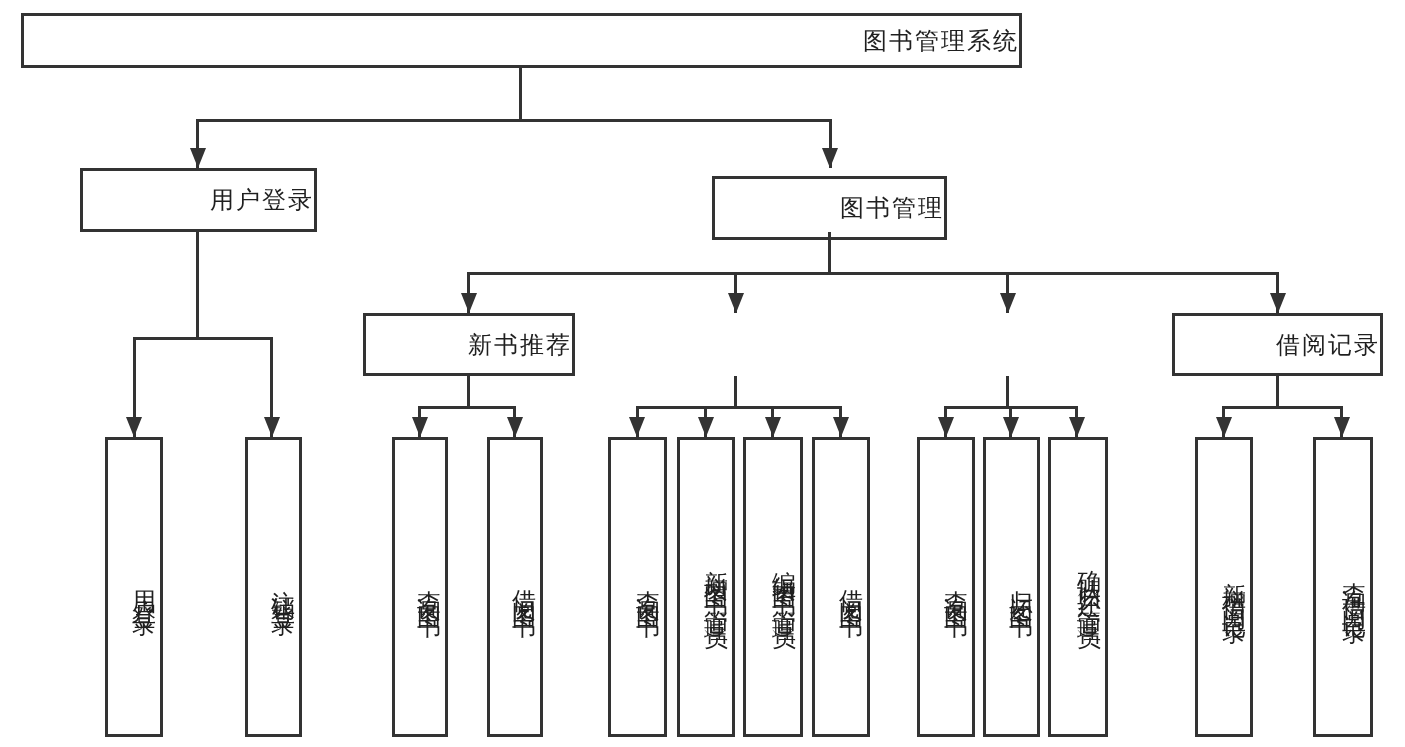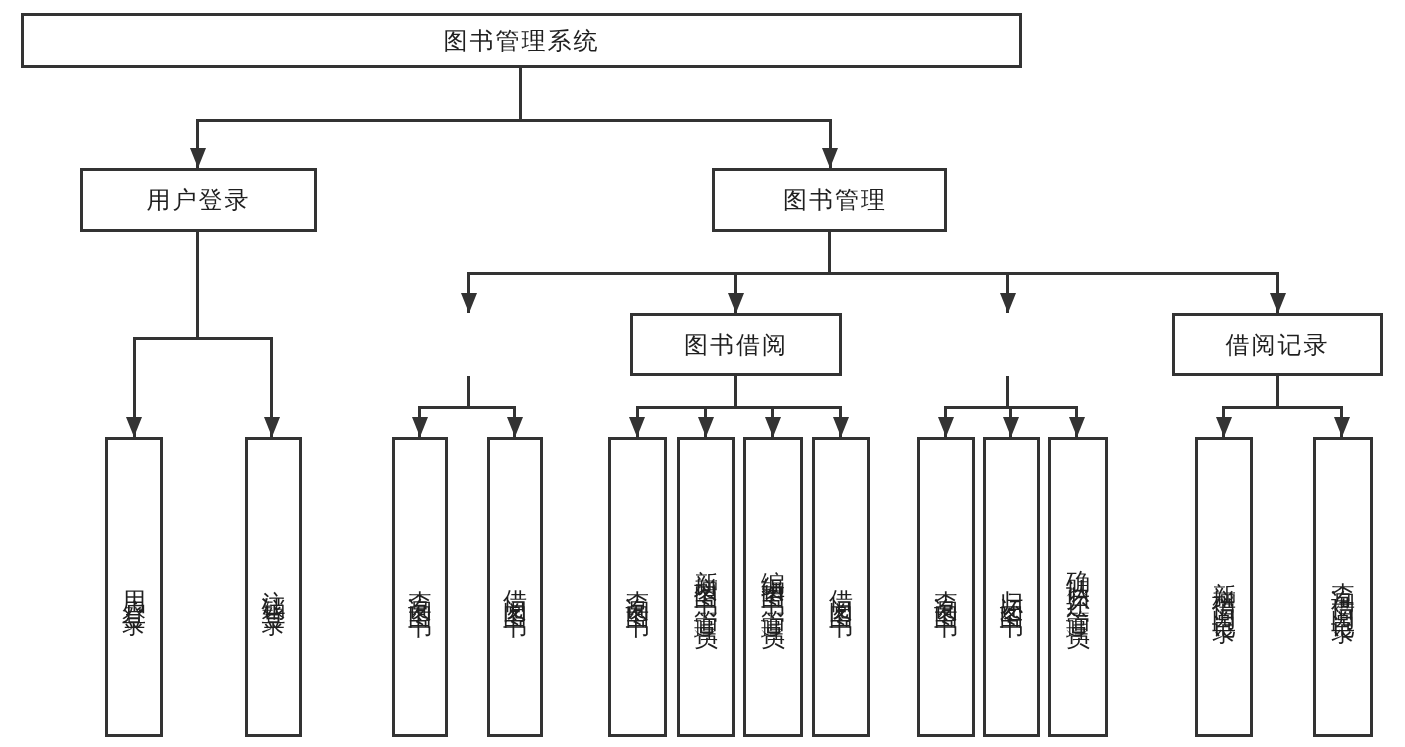--- a/index.html
+++ b/index.html
@@ -2,21 +2,21 @@
 <html lang="zh"><head>
 <meta charset="utf-8">
 <style>
   html,body{margin:0;padding:0;background:#ffffff;}
   #canvas{
     position:relative;width:1405px;height:747px;background:#ffffff;overflow:hidden;
     font-family:"Liberation Sans",sans-serif;color:#1f1f1f;
   }
   .node{
     position:absolute;background:#ffffff;border:3px solid #333333;box-sizing:border-box;
-    display:flex;align-items:center;justify-content:center;
+    display:flex;align-items:center;justify-content:flex-end;
   }
   .hlabel{font-size:24px;letter-spacing:2px;white-space:nowrap;color:#1f1f1f;}
   .vlabel{
     writing-mode:vertical-rl;text-orientation:mixed;white-space:nowrap;
     font-size:24px;letter-spacing:8px;color:#1f1f1f;
   }
   .hline,.vline{position:absolute;background:#333333;}
   .hline{height:3px;}
   .vline{width:3px;}
   .arrow{
@@ -36,28 +36,28 @@
 <div id="canvas">
 
   <div class="node" style="left:21px;top:13px;width:1001px;height:55px;">
     <span class="hlabel">图书管理系统</span>
   </div>
 
   <div class="node" style="left:80px;top:168px;width:237px;height:64px;">
     <span class="hlabel">用户登录</span>
   </div>
 
-  <div class="node" style="left:712px;top:168px;width:235px;height:64px;padding-left:11px;">
+  <div class="node" style="left:712px;top:176px;width:235px;height:64px;padding-left:11px;">
     <span class="hlabel">图书管理</span>
   </div>
 
+  <div class="node" style="left:363px;top:313px;width:212px;height:63px;">
+    <span class="hlabel">新书推荐</span>
+  </div>
 
-  <div class="node" style="left:630px;top:313px;width:212px;height:63px;">
-    <span class="hlabel">图书借阅</span>
-  </div>
 
 
   <div class="node" style="left:1172px;top:313px;width:211px;height:63px;">
     <span class="hlabel">借阅记录</span>
   </div>
 
   <div class="node" style="left:105px;top:437px;width:58px;height:300px;">
     <span class="vlabel">用户登录</span>
   </div>
 

